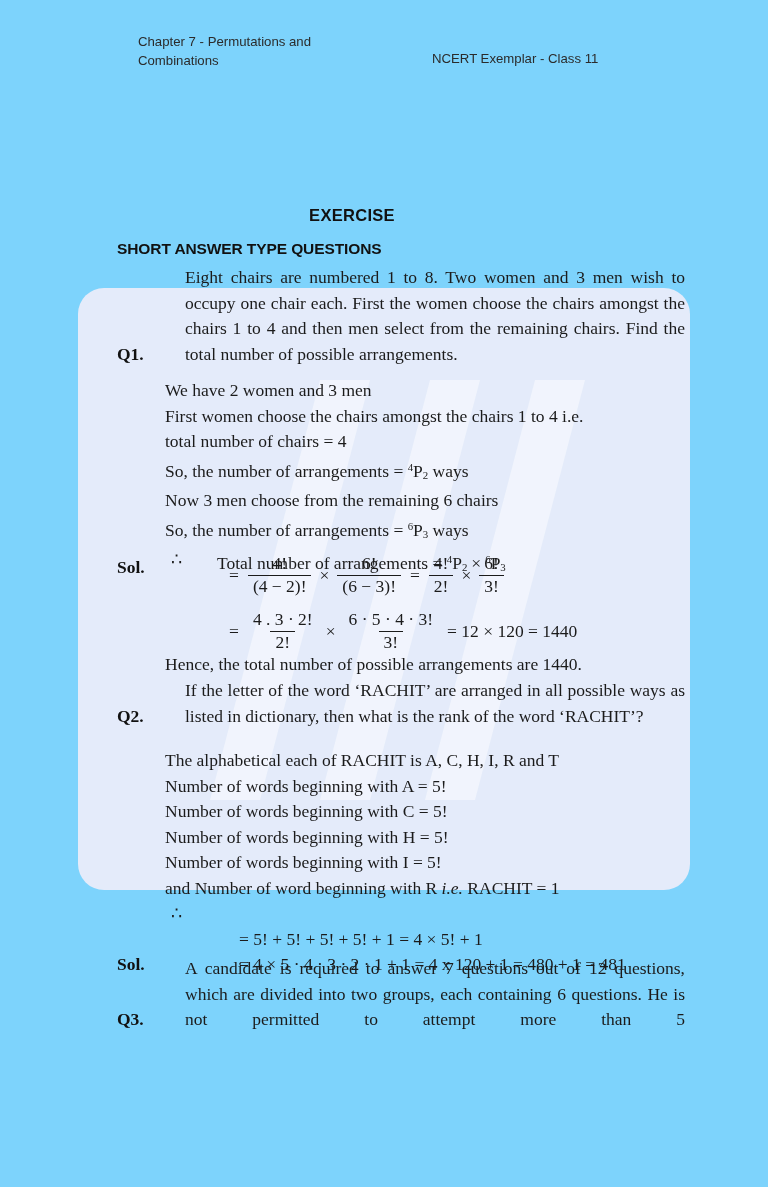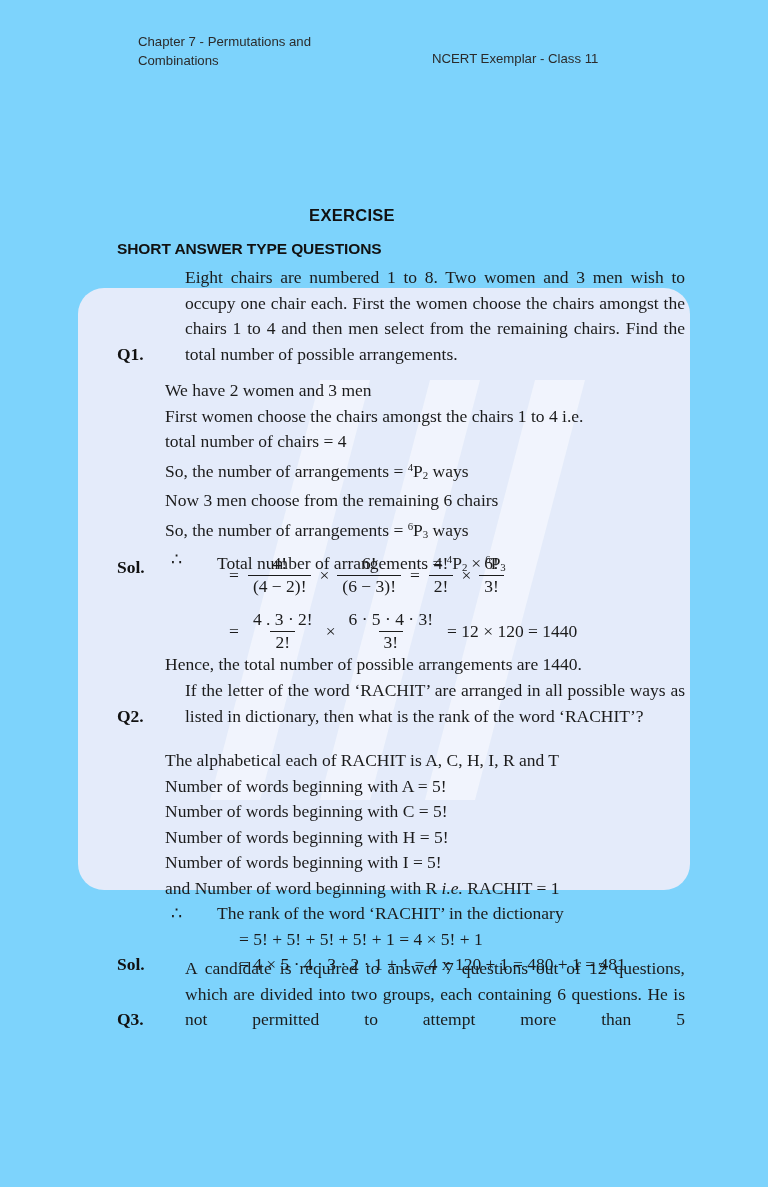--- a/index.html
+++ b/index.html
@@ -301,21 +301,20 @@
         <div class="body-text">
           <div class="line">The alphabetical each of RACHIT is A, C, H, I, R and T</div>
           <div class="line">Number of words beginning with A = 5!</div>
           <div class="line">Number of words beginning with C = 5!</div>
           <div class="line">Number of words beginning with H = 5!</div>
           <div class="line">Number of words beginning with I = 5!</div>
           <div class="line"><span>and Number of word beginning with R </span><span class="ital">i.e.</span><span> RACHIT = 1</span></div>
 
           <div class="therefore-row">
             <div class="therefore-sym">∴</div>
-            <div>The rank of the word ‘RACHIT’ in the dictionary</div>
           </div>
           <div class="line" style="padding-left:74px;">= 5! + 5! + 5! + 5! + 1 = 4 × 5! + 1</div>
           <div class="line" style="padding-left:74px;">= 4 × 5 · 4 · 3 · 2 · 1 + 1 = 4 x 120 + 1 = 480 + 1 = 481</div>
         </div>
       </div>
     </div>
 
     <div class="block" style="top:956px;">
       <div class="row">
         <div class="tag">Q3.</div>

